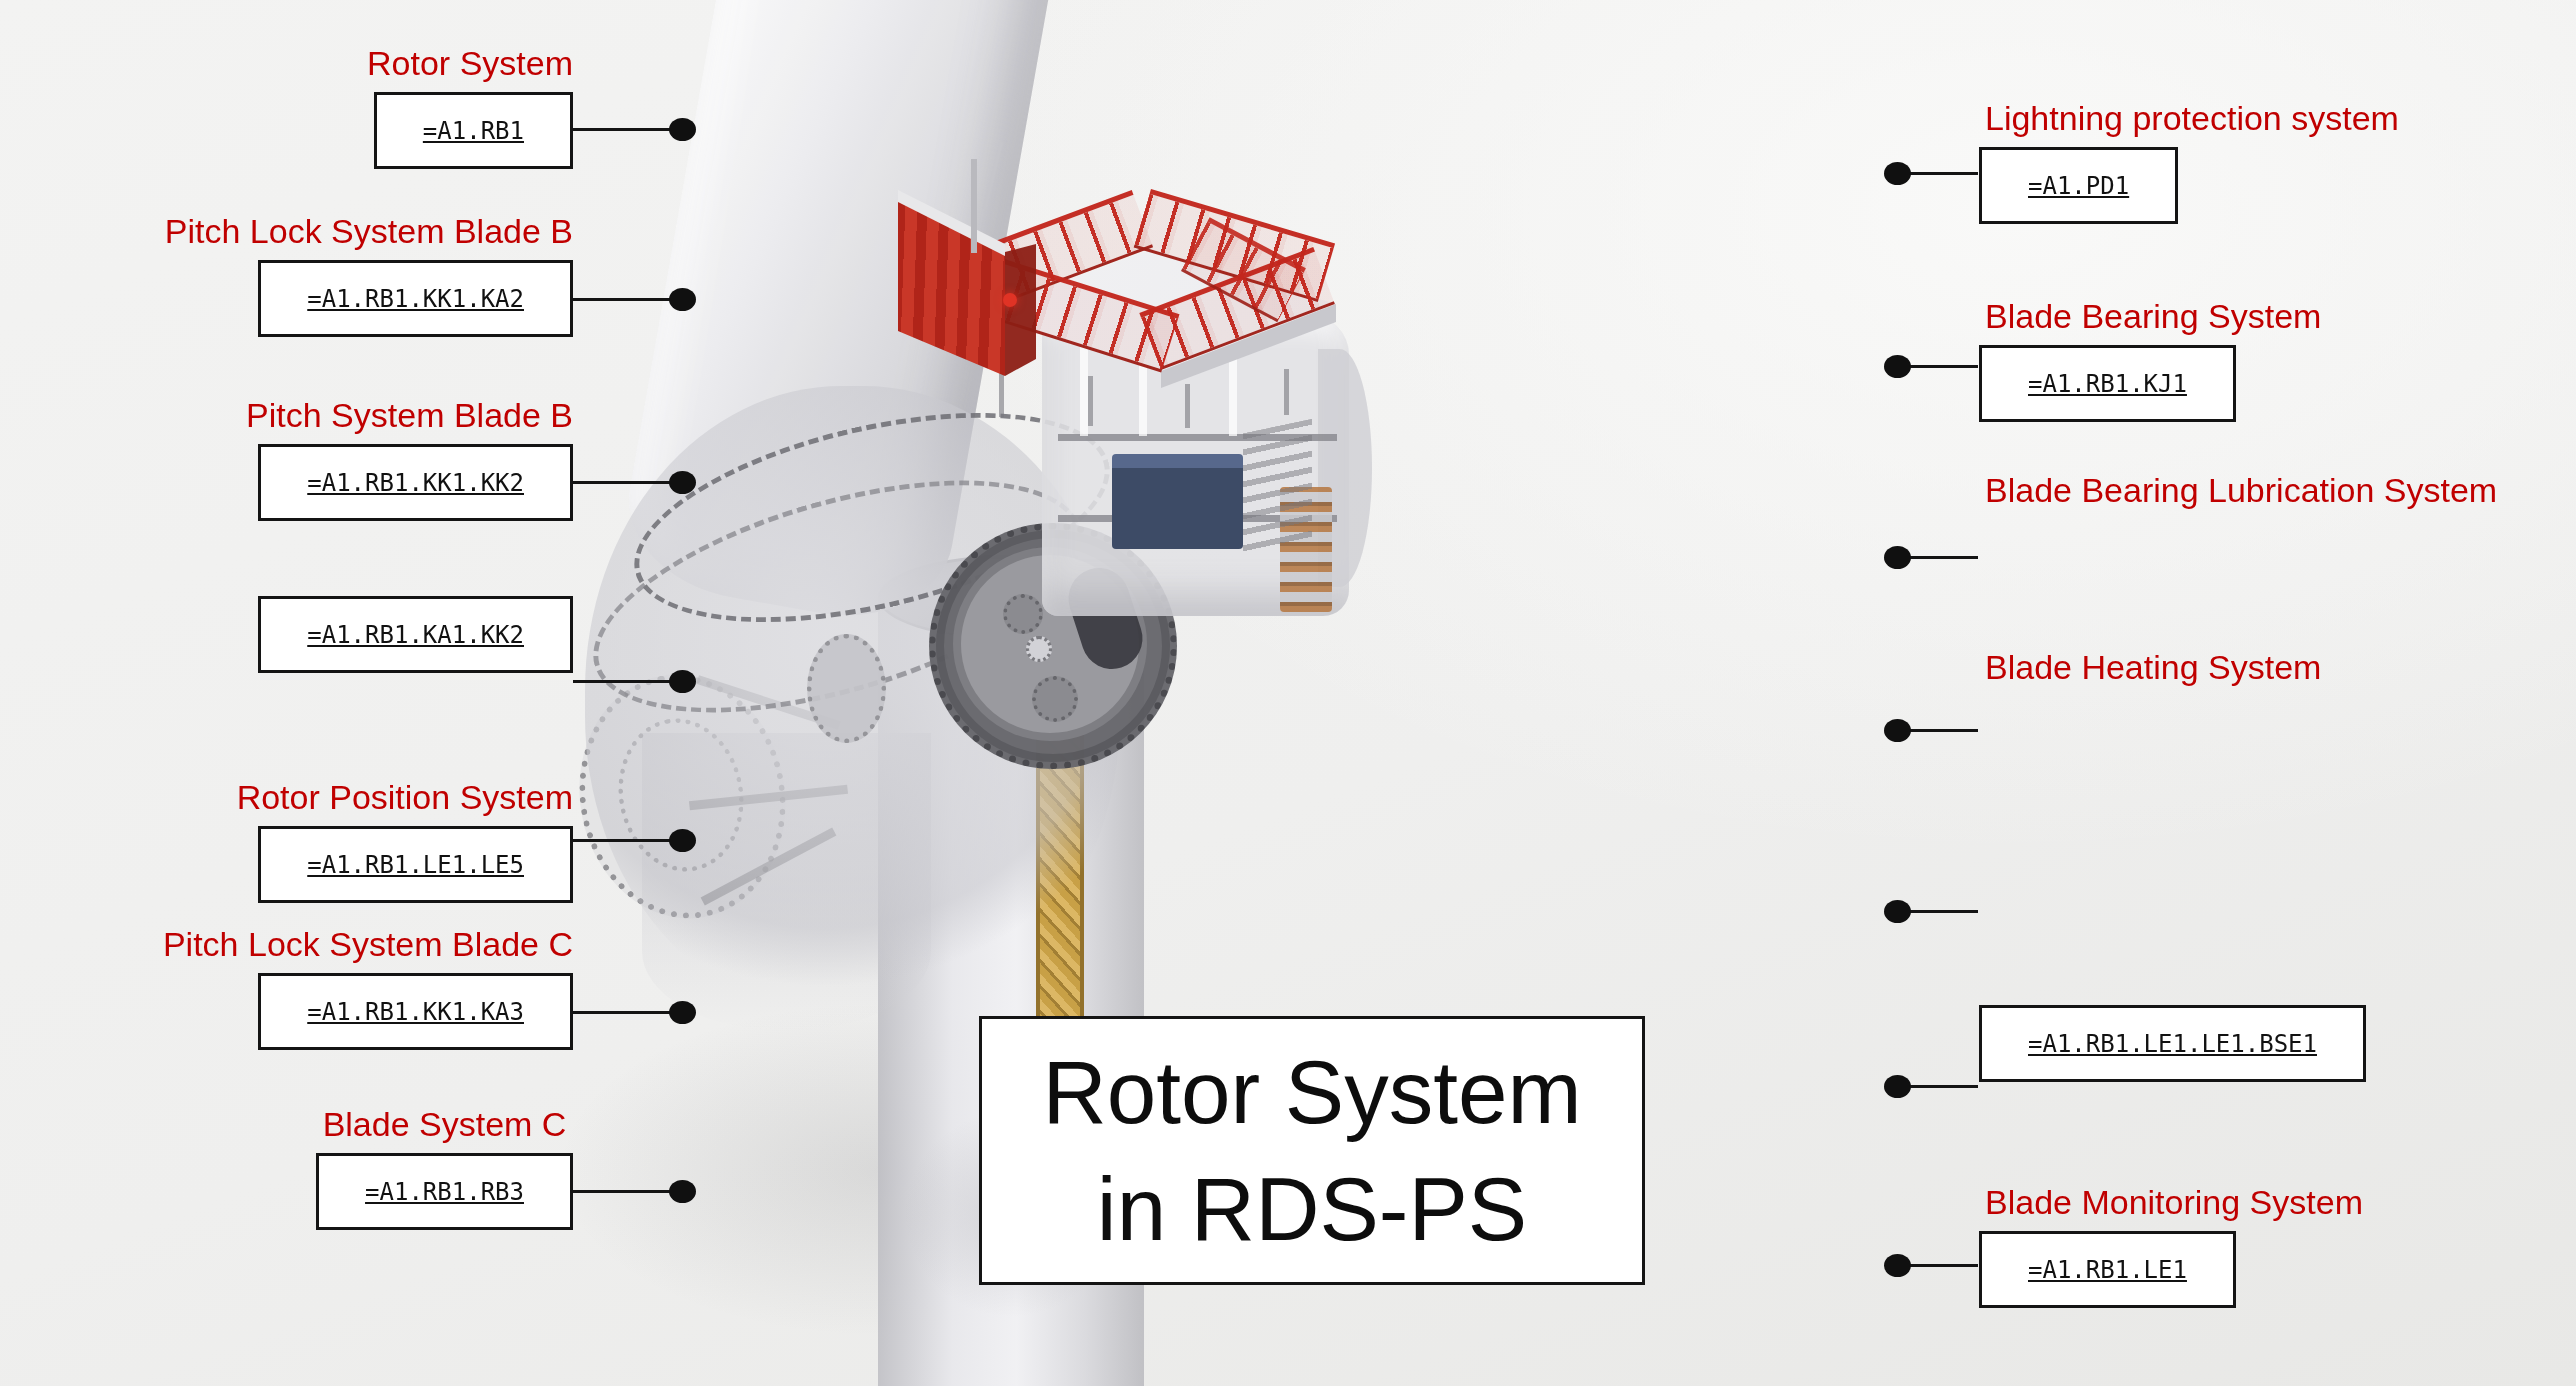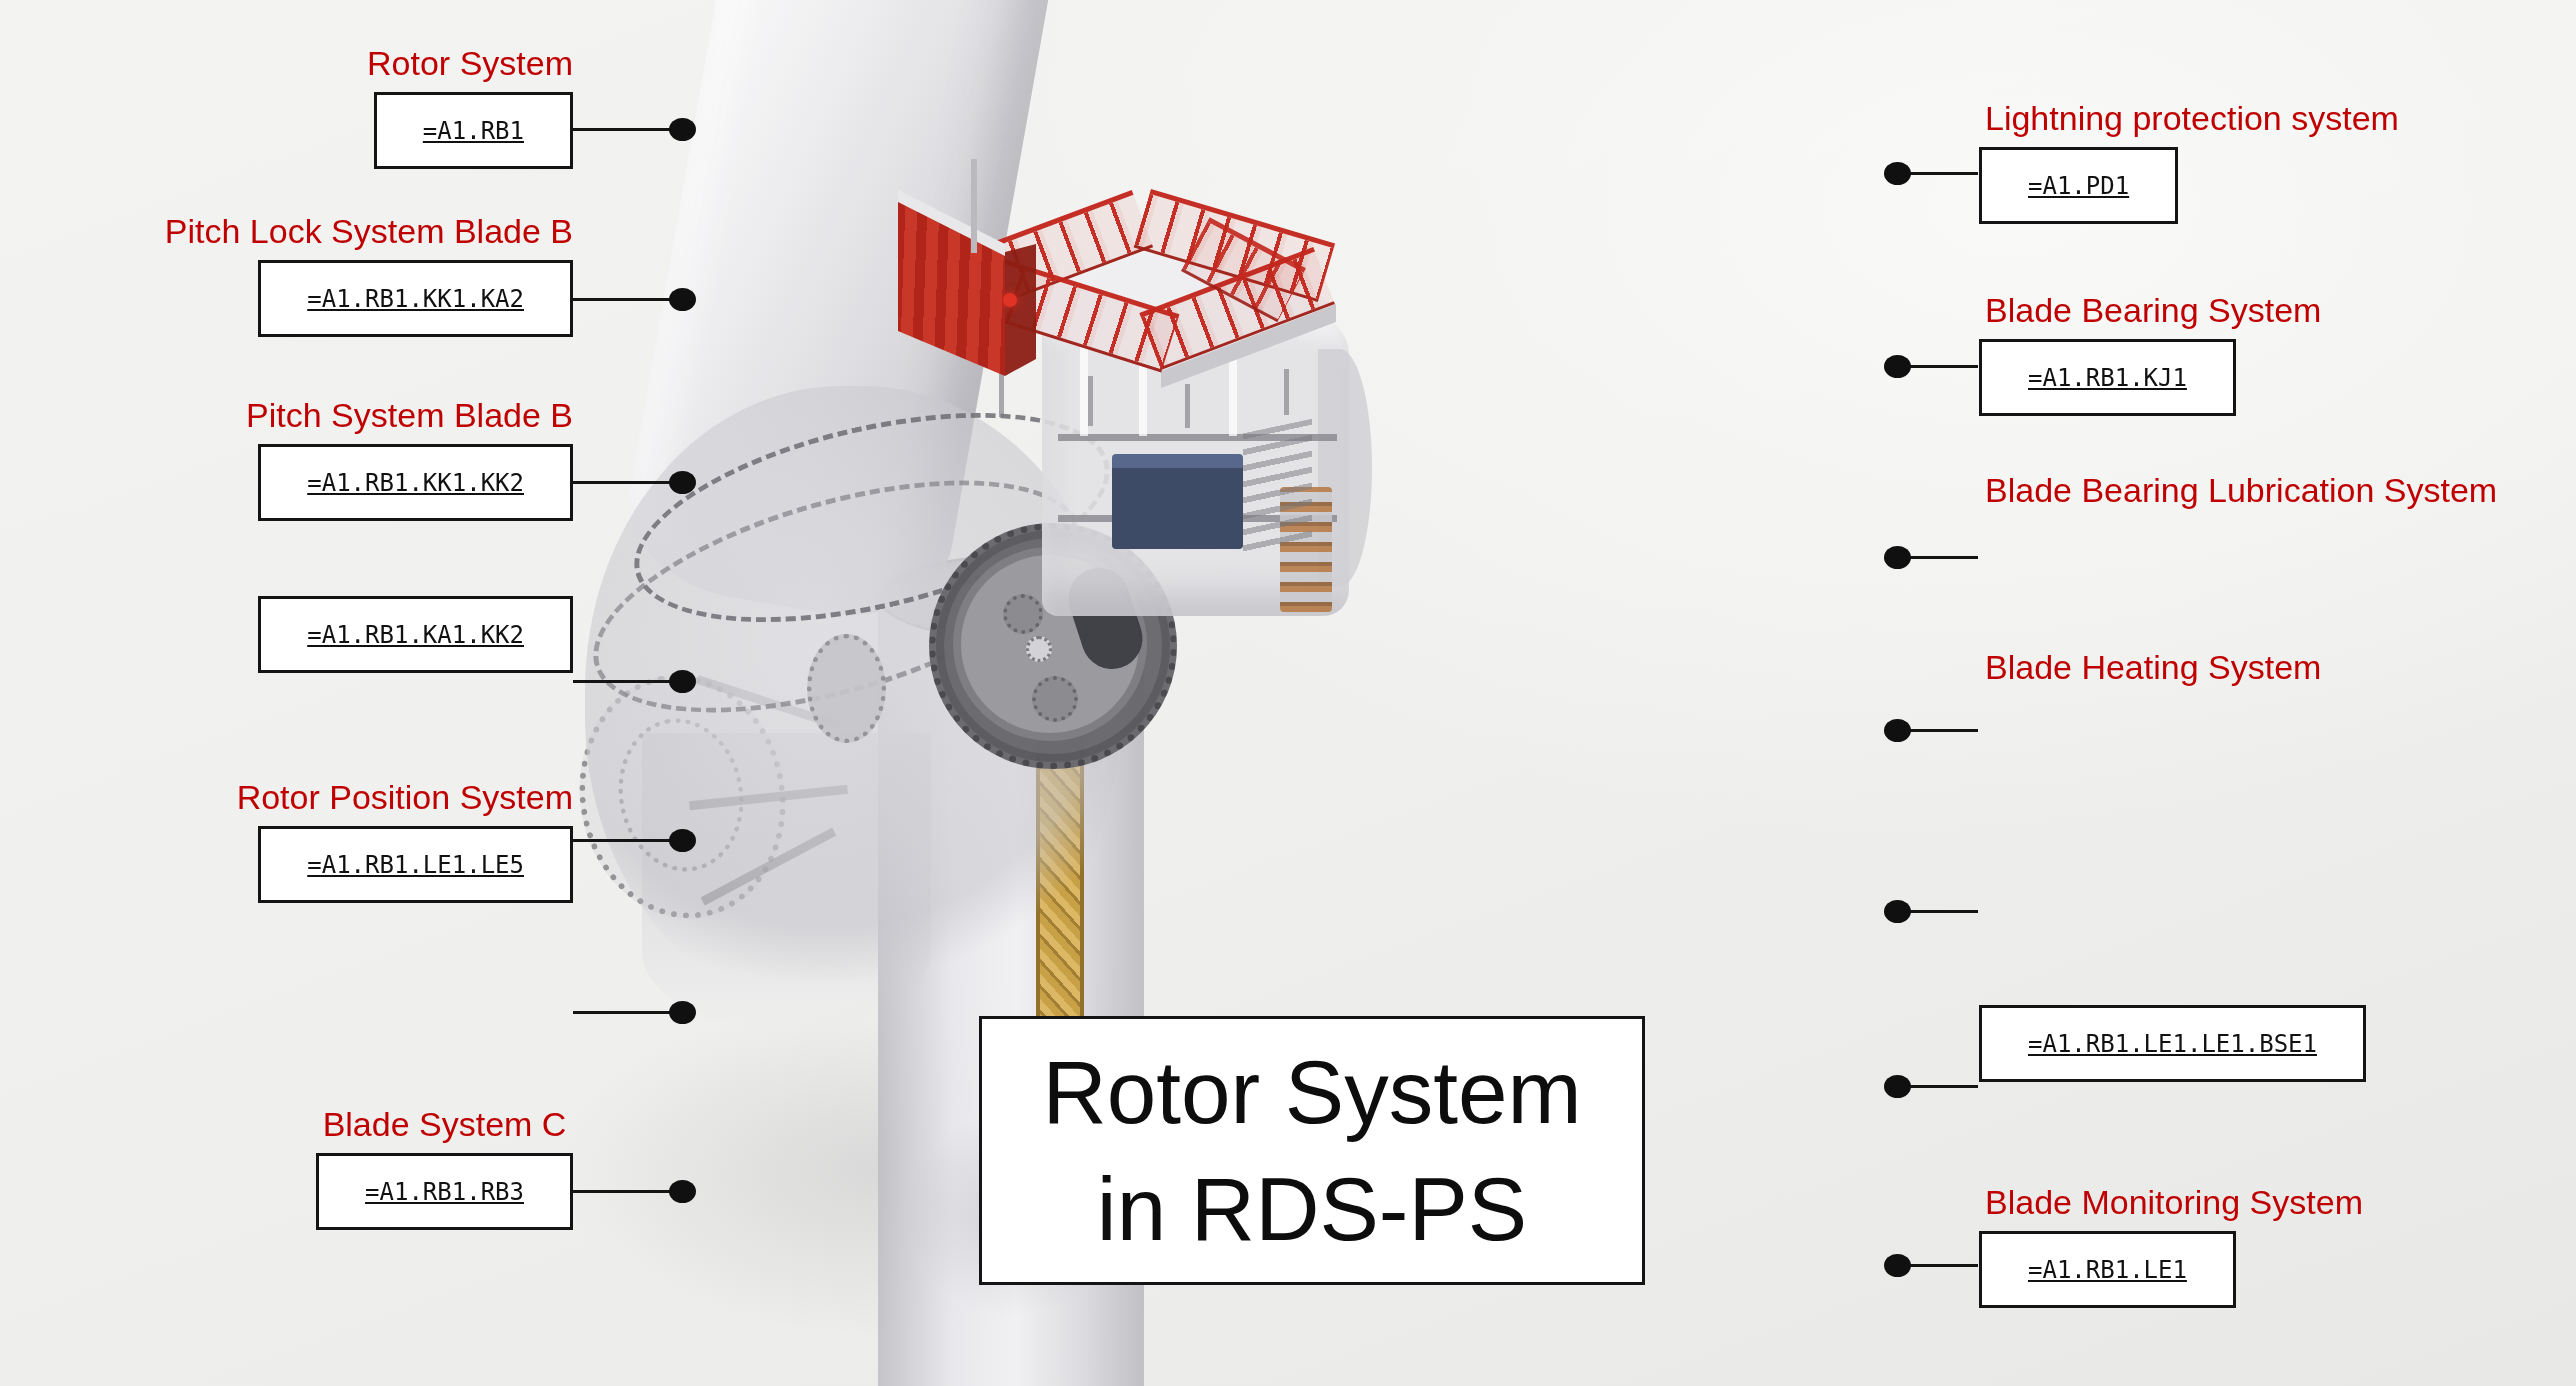--- a/index.html
+++ b/index.html
@@ -256,34 +256,40 @@
     <div class="code-box">
         <span>=A1.RB1.KA1.KK2</span>
       </div>
   </div>
   <div class="row left" style="top:778px">
     <div class="sys-name">Rotor Position System</div>
     <div class="code-box">
         <span>=A1.RB1.LE1.LE5</span>
       </div>
   </div>
+  <div class="row left" style="top:925px">
+    <div class="sys-name">Pitch Lock System Blade C</div>
+    <div class="code-box">
+        <span>=A1.RB1.KK1.KA3</span>
+      </div>
+  </div>
   <div class="row left" style="top:1105px">
     <div class="sys-name">Blade System C</div>
     <div class="code-box">
         <span>=A1.RB1.RB3</span>
       </div>
   </div>
 
   <div class="row right" style="top:99px">
     <div class="sys-name">Lightning protection system</div>
     <div class="code-box">
         <span>=A1.PD1</span>
       </div>
   </div>
-  <div class="row right" style="top:291px">
+  <div class="row right" style="top:297px">
     <div class="sys-name">Blade Bearing System</div>
     <div class="code-box">
         <span>=A1.RB1.KJ1</span>
       </div>
   </div>
   <div class="row right" style="top:471px">
     <div class="sys-name">Blade Bearing Lubrication System</div>
   </div>
   <div class="row right" style="top:648px">
     <div class="sys-name">Blade Heating System</div>

